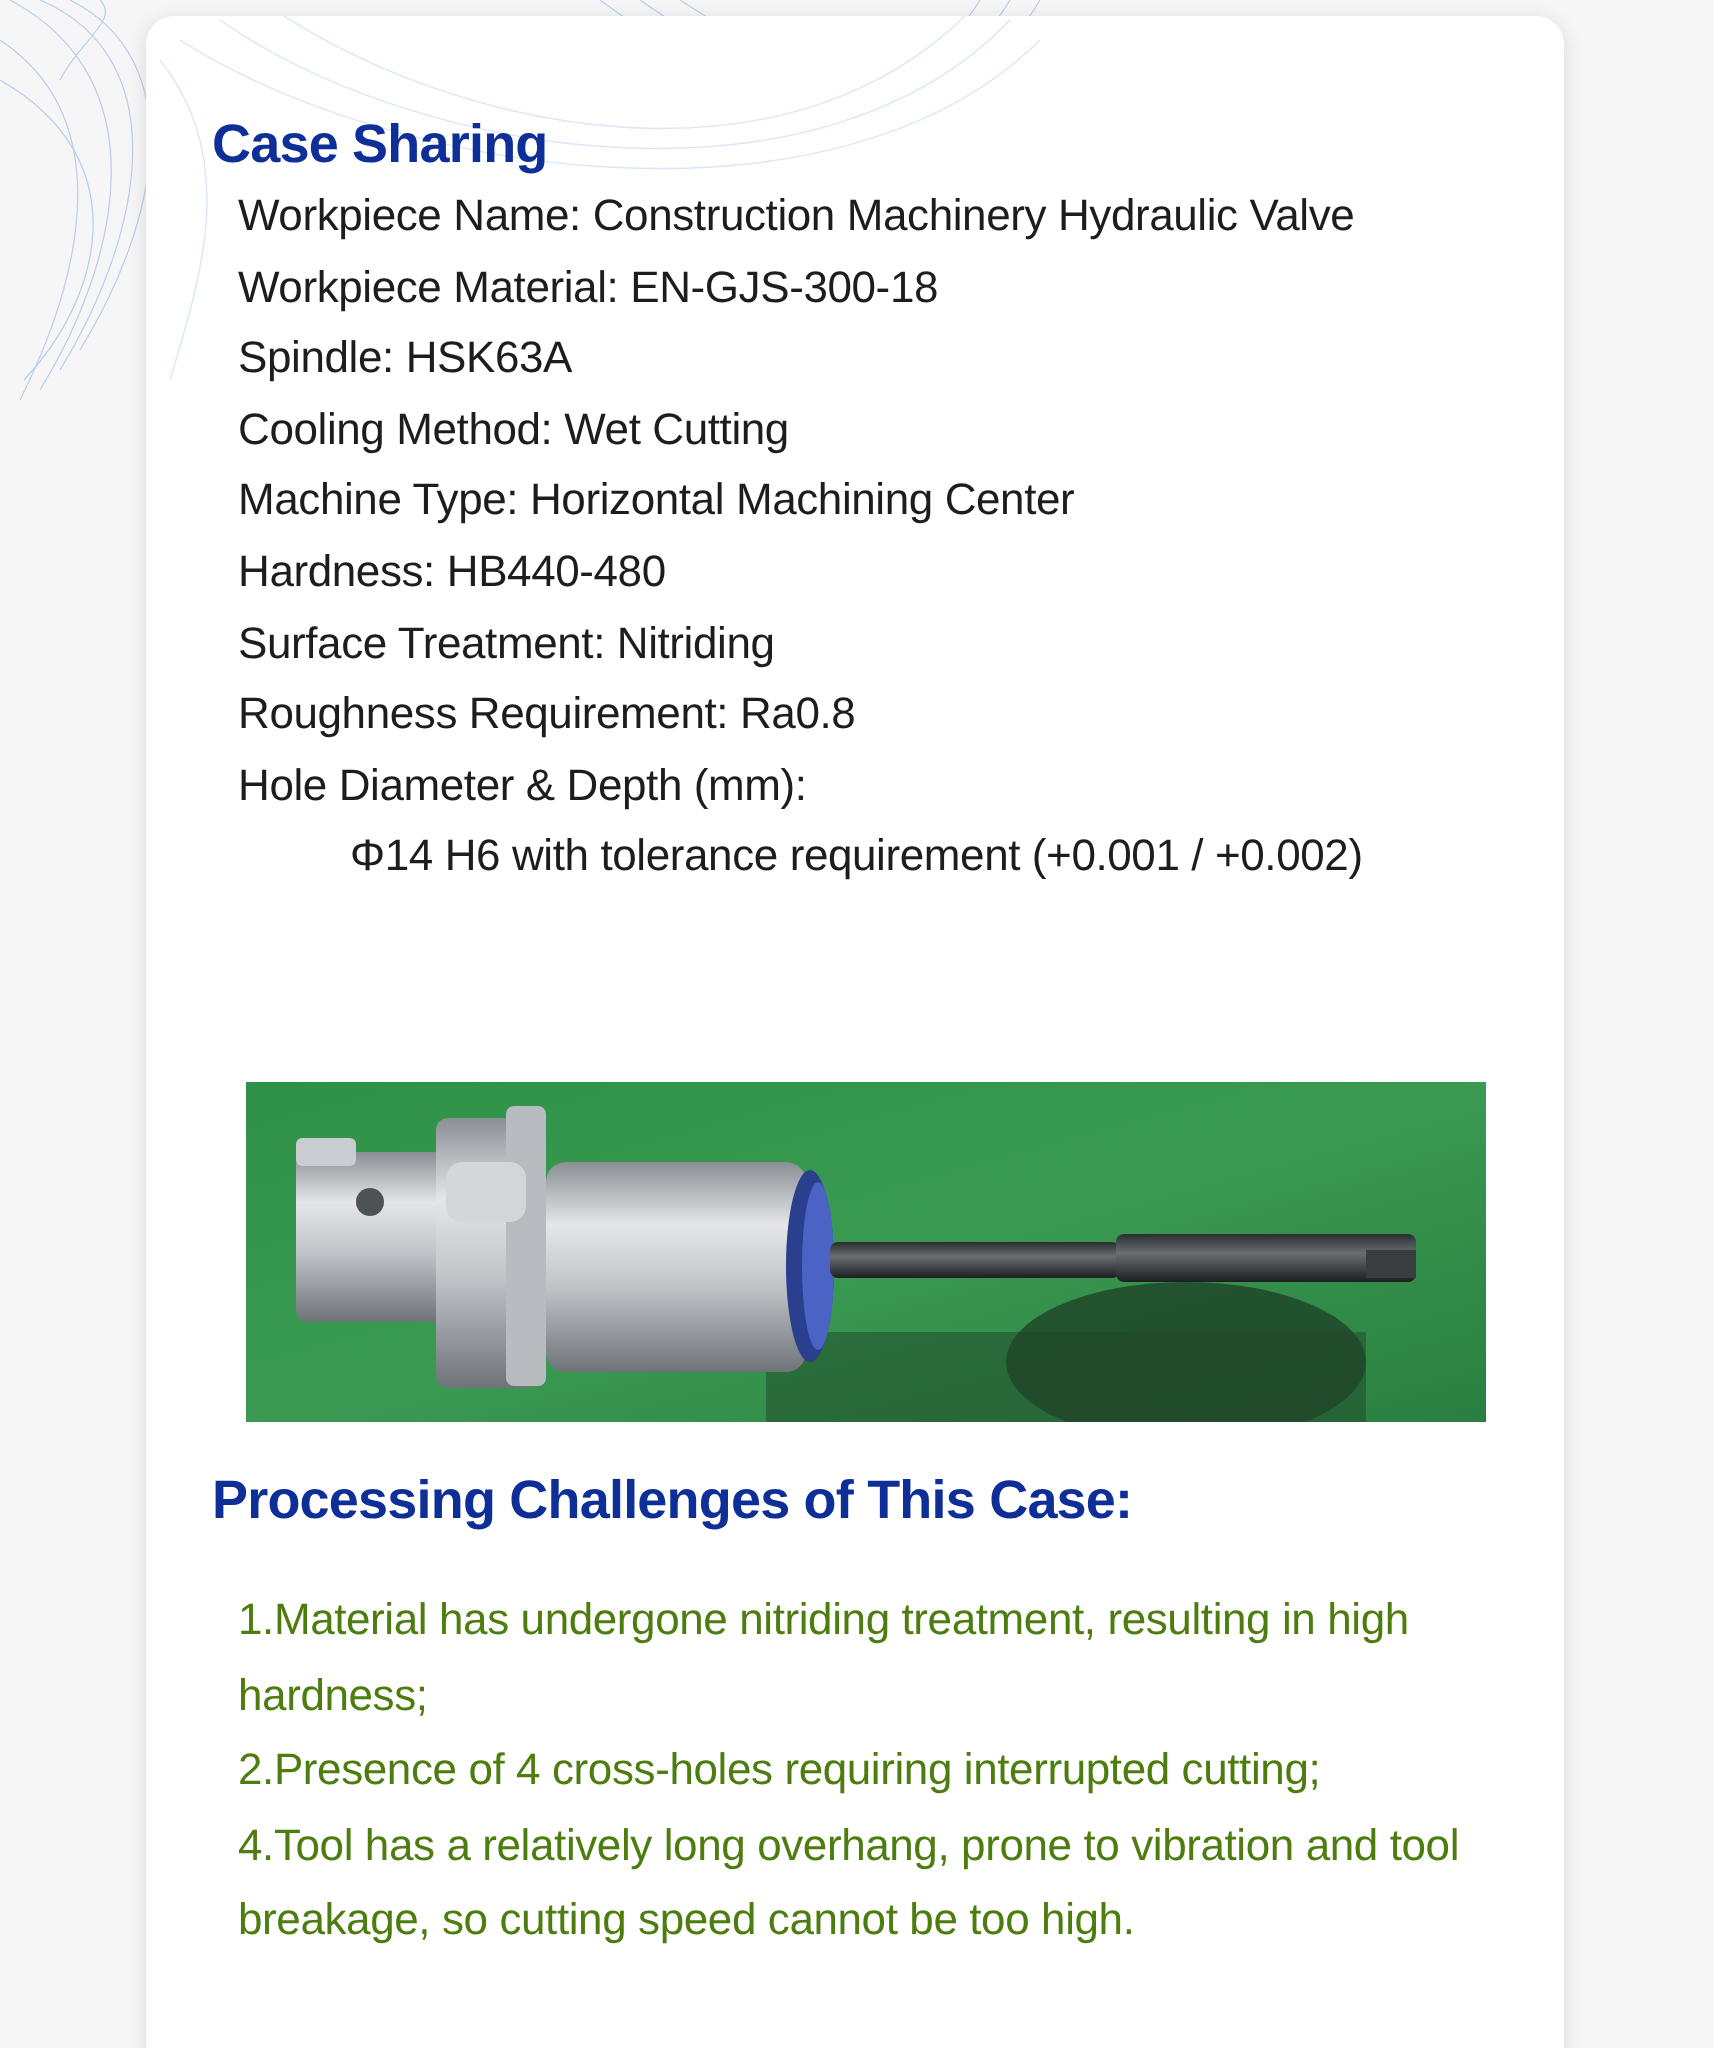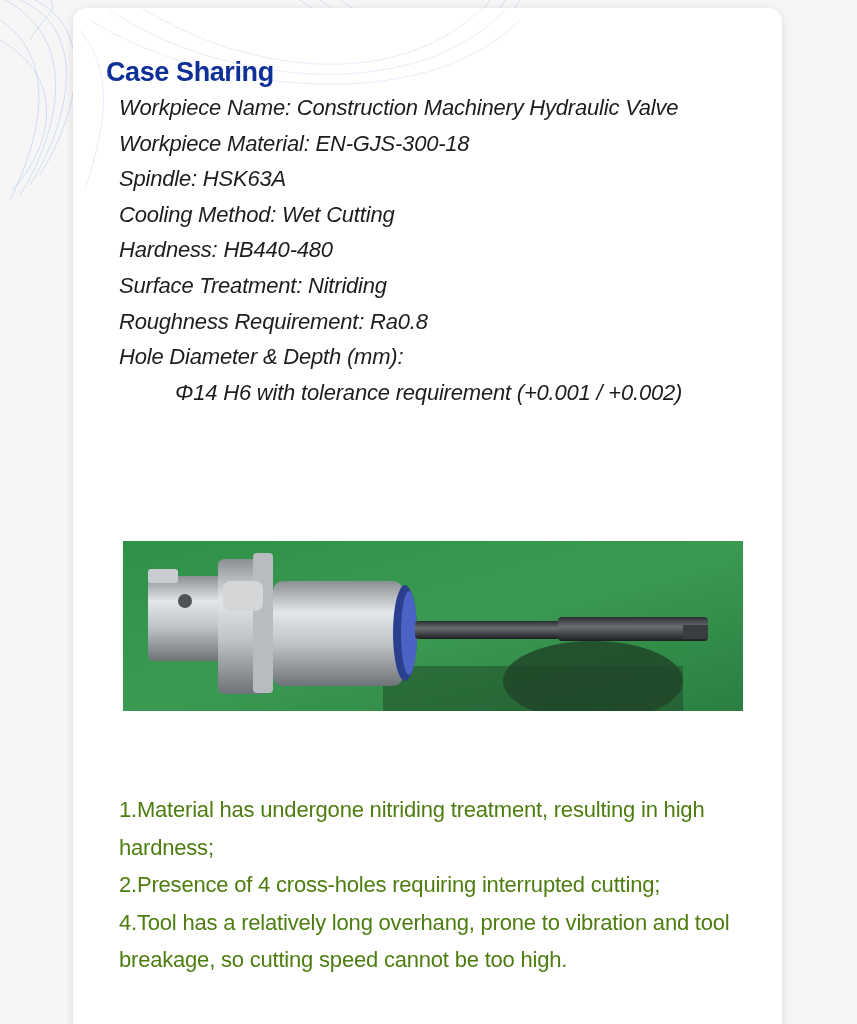--- a/index.html
+++ b/index.html
@@ -54,21 +54,20 @@
       letter-spacing: -0.4px;
       white-space: nowrap;
     }
     .specs {
       position: absolute;
       left: 46px;
       top: 82px;
       margin: 0;
       padding: 0;
       list-style: none;
-      font-style: italic;
     }
     .specs li {
       font-size: 22px;
       line-height: 35.6px;
       color: #1d1d1d;
       white-space: nowrap;
       letter-spacing: -0.2px;
     }
     .specs li.sub {
       padding-left: 56px;
@@ -125,20 +124,21 @@
     </g>
   </svg>
 
   <h2 class="section-title" style="top:33px;margin-top:16px;">Case Sharing</h2>
 
   <ul class="specs">
     <li>Workpiece Name: Construction Machinery Hydraulic Valve</li>
     <li>Workpiece Material: EN-GJS-300-18</li>
     <li>Spindle: HSK63A</li>
     <li>Cooling Method: Wet Cutting</li>
+    <li>Machine Type: Horizontal Machining Center</li>
     <li>Hardness: HB440-480</li>
     <li>Surface Treatment: Nitriding</li>
     <li>Roughness Requirement: Ra0.8</li>
     <li>Hole Diameter &amp; Depth (mm):</li>
     <li class="sub">Φ14 H6 with tolerance requirement (+0.001 / +0.002)</li>
   </ul>
 
   <div class="photo">
     <svg width="620" height="170" viewBox="0 0 620 170">
       <defs>
@@ -175,19 +175,20 @@
 
       <ellipse cx="282" cy="92" rx="12" ry="48" fill="#2b3f8f"></ellipse>
       <ellipse cx="286" cy="92" rx="8" ry="42" fill="#4a63c4"></ellipse>
 
       <rect x="292" y="80" width="145" height="18" rx="4" fill="url(#shank)"></rect>
       <rect x="435" y="76" width="150" height="24" rx="4" fill="url(#shank)"></rect>
       <rect x="560" y="84" width="25" height="14" fill="#3a3d40"></rect>
     </svg>
   </div>
 
+  <h2 class="section-title" style="top:727px;">Processing Challenges of This Case:</h2>
 
   <ul class="challenges">
     <li>1.Material has undergone nitriding treatment, resulting in high hardness;</li>
     <li>2.Presence of 4 cross-holes requiring interrupted cutting;</li>
     <li>4.Tool has a relatively long overhang, prone to vibration and tool breakage, so cutting speed cannot be too high.</li>
   </ul>
 </div>
 
 </body></html>

